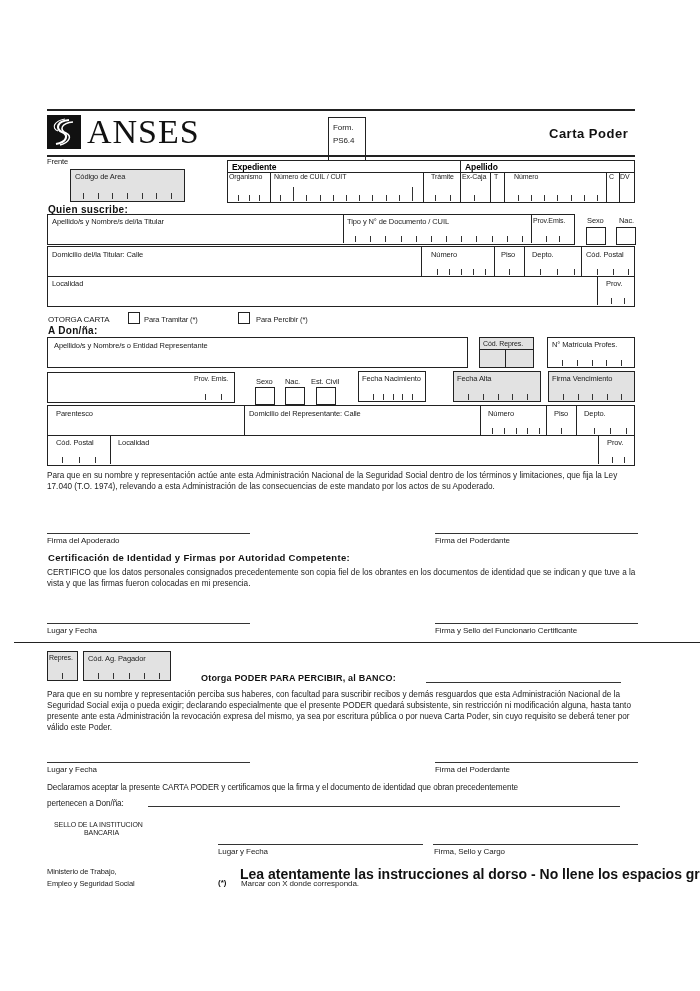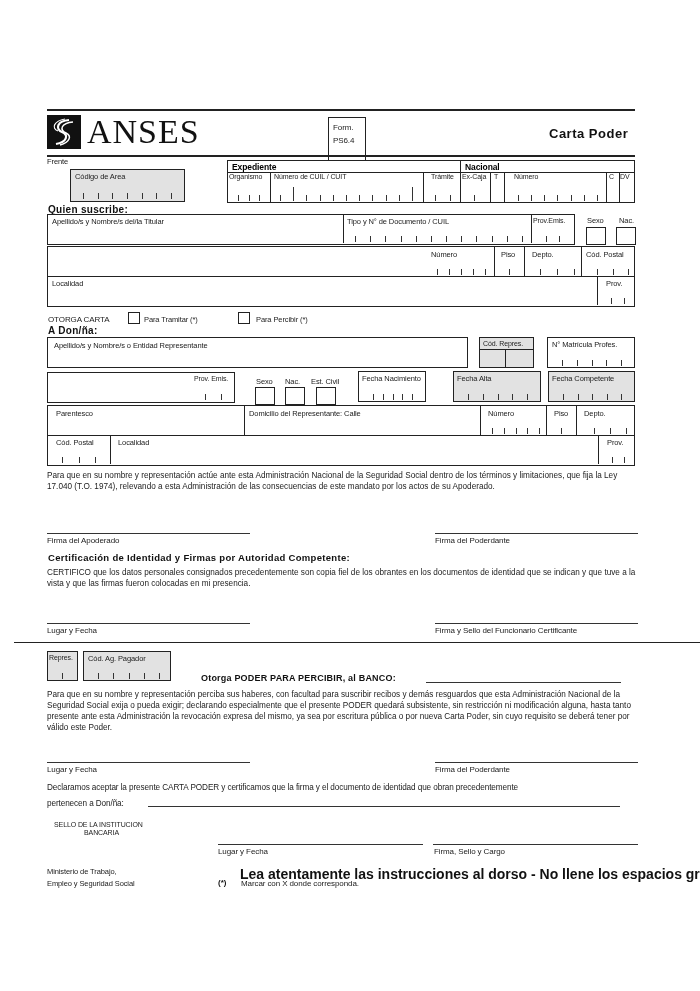--- a/index.html
+++ b/index.html
@@ -88,21 +88,21 @@
         <span></span>
         <span></span>
       </div>
   </div>
   <div class="abs" style="left:235px;top:11px;width:22px;height:30px;">
     <div class="lbl" style="left:2px;top:1px;font-size:7px;">Sec</div>
   </div>
 </div>
 
 <div class="box" style="left:460px;top:160px;width:175px;height:43px;">
-  <div class="lbl" style="left:4px;top:1px;font-weight:bold;font-size:8.5px;color:#000;">Nacional</div>
+  <div class="lbl" style="left:4px;top:1px;font-weight:bold;font-size:8.5px;color:#000;">Apellido</div>
   <div class="hline" style="left:0;right:0;top:11px;border-top-width:1px;"></div>
   <div class="abs" style="left:0;top:11px;width:29px;height:30px;border-right:1px solid #222;">
     <div class="lbl" style="left:1px;top:1px;font-size:7px;">Ex-Caja</div>
     <div class="ticks" style="left:13px;right:13px;bottom:1px;">
         <span></span>
       </div>
   </div>
   <div class="abs" style="left:29px;top:11px;width:14px;height:30px;border-right:1px solid #222;">
     <div class="lbl" style="left:4px;top:1px;font-size:7px;">T</div>
   </div>
@@ -155,20 +155,23 @@
         <span></span>
       </div>
   </div>
 </div>
 <div class="lbl" style="left:587px;top:216px;">Sexo</div>
 <div class="sq" style="left:586px;top:227px;"></div>
 <div class="lbl" style="left:619px;top:216px;">Nac.</div>
 <div class="sq" style="left:616px;top:227px;"></div>
 
 <div class="box" style="left:47px;top:246px;width:588px;height:61px;">
+  <div class="abs" style="left:0;top:0;width:373px;height:29px;border-right:1.5px solid #222;">
+    <div class="lbl" style="left:4px;top:3px;">Domicilio del/la Titular: Calle</div>
+  </div>
   <div class="abs" style="left:375px;top:0;width:71px;height:29px;border-right:1.5px solid #222;">
     <div class="lbl" style="left:8px;top:3px;">Número</div>
     <div class="ticks" style="left:14px;right:8px;bottom:1px;">
         <span></span>
         <span></span>
         <span></span>
         <span></span>
         <span></span>
       </div>
   </div>
@@ -263,21 +266,21 @@
   <div class="lbl" style="left:3px;top:2px;">Fecha Alta</div>
   <div class="ticks" style="left:14px;right:12px;bottom:1px;">
       <span></span>
       <span></span>
       <span></span>
       <span></span>
       <span></span>
     </div>
 </div>
 <div class="box gray" style="left:548px;top:371px;width:87px;height:31px;">
-  <div class="lbl" style="left:3px;top:2px;">Fecha Competente</div>
+  <div class="lbl" style="left:3px;top:2px;">Firma Vencimiento</div>
   <div class="ticks" style="left:14px;right:12px;bottom:1px;">
       <span></span>
       <span></span>
       <span></span>
       <span></span>
       <span></span>
     </div>
 </div>
 
 <div class="box" style="left:47px;top:405px;width:588px;height:61px;">

